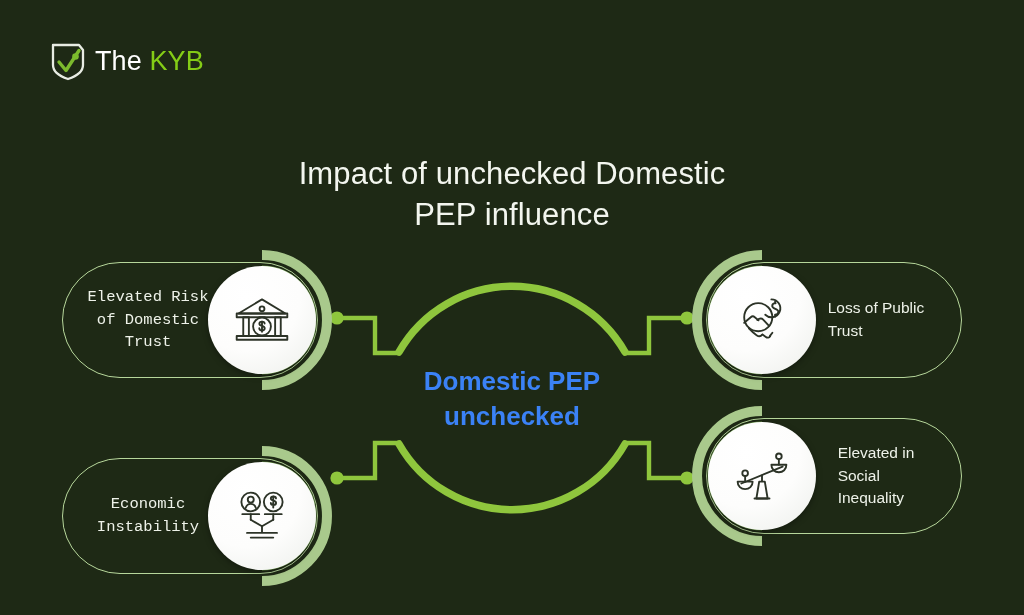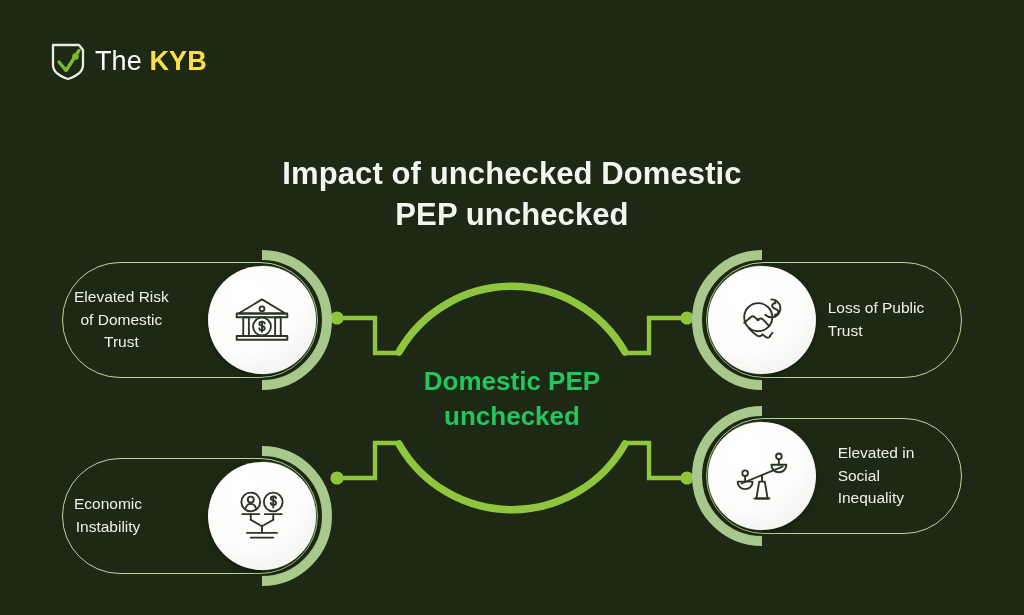--- a/index.html
+++ b/index.html
@@ -11,59 +11,59 @@
     overflow:hidden;
     position:relative;
   }
   #stage{position:absolute;inset:0;width:1024px;height:615px;}
 
   
   .logo{position:absolute;left:50px;top:41px;display:flex;align-items:center;gap:9px;}
   .logo-mark{width:36px;height:40px;display:block;}
   .logo-text{font-size:27px;letter-spacing:.1px;color:#f2f5ef;line-height:1;white-space:nowrap;}
   .logo-text .lt-the{font-weight:400;color:#ffffff;}
-  .logo-text .lt-kyb{font-weight:700;color:#fde047;}
+  .logo-text .lt-kyb{font-weight:400;color:#84cc16;}
 
   
   .title{
     position:absolute;left:0;right:0;top:133px;
     text-align:center;color:#f3f6ef;
-    font-size:31px;font-weight:700;line-height:1.32;
+    font-size:31px;font-weight:400;line-height:1.32;
     letter-spacing:.1px;
   }
   .title .tline{display:block;}
 
   
   .wiring{position:absolute;left:0;top:0;width:1024px;height:615px;pointer-events:none;}
 
   
   .center-label{
     position:absolute;left:362px;top:364px;width:300px;
-    text-align:center;color:#22c55e;
+    text-align:center;color:#3b82f6;
     font-size:26px;font-weight:700;line-height:1.33;
   }
   .center-label .cline{display:block;}
 
   
   .pill{position:absolute;width:256px;height:116px;}
   .pill .pill-body{
     position:absolute;inset:0;
     border:1.6px solid #b7d79b;
     border-radius:58px;
     background:transparent;
     box-sizing:border-box;
     z-index:2;
   }
   .pill .pill-label{
     position:absolute;top:0;height:116px;
     display:flex;align-items:center;
     color:#eef2e9;font-size:15.5px;line-height:1.46;
     z-index:4;
   }
-  .pill-l .pill-label{left:12px;width:128px;justify-content:flex-start;text-align:center;}
+  .pill-l .pill-label{left:22px;width:128px;justify-content:center;text-align:center;font-family:Liberation Mono, monospace;}
   .pill-r .pill-label{right:22px;width:128px;justify-content:center;}
 
   
   .arcwrap{position:absolute;top:-14px;width:144px;height:144px;z-index:1;}
   .pill-l .arcwrap{right:-16px;}
   .pill-r .arcwrap{left:-16px;}
 
   
   .icon-disc{
     position:absolute;top:4px;width:108px;height:108px;border-radius:50%;
@@ -95,21 +95,21 @@
         <path d="M9 21 L16 29.5 L29 9.5" stroke="#7cba2d" stroke-width="3.4" stroke-linecap="round" stroke-linejoin="round" fill="none"></path>
       </svg>
     </span>
     <span class="logo-text">
       <span class="lt-the">The </span><span class="lt-kyb">KYB</span>
     </span>
   </div>
 
   <h1 class="title">
     <span class="tline">Impact of unchecked Domestic</span>
-    <span class="tline">PEP unchecked</span>
+    <span class="tline">PEP influence</span>
   </h1>
 
   <svg class="wiring" viewBox="0 0 1024 615" xmlns="http://www.w3.org/2000/svg">
 
     <path d="M 399 352 A 130 130 0 0 1 625 352" stroke="#8fc63d" stroke-width="7.5" fill="none" stroke-linecap="round"></path>
 
     <path d="M 399 444 A 130 130 0 0 0 625 444" stroke="#8fc63d" stroke-width="7.5" fill="none" stroke-linecap="round"></path>
 
     <path d="M 338 318 H 375 V 353 H 401" stroke="#8fc63d" stroke-width="4.4" fill="none" stroke-linejoin="miter" stroke-linecap="butt"></path>
     <circle cx="337" cy="318" r="6.6" fill="#8fc63d"></circle>

